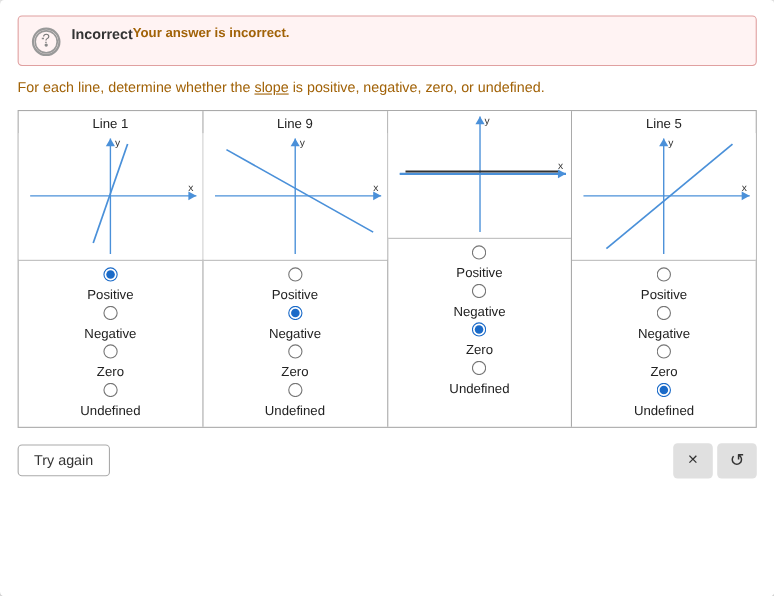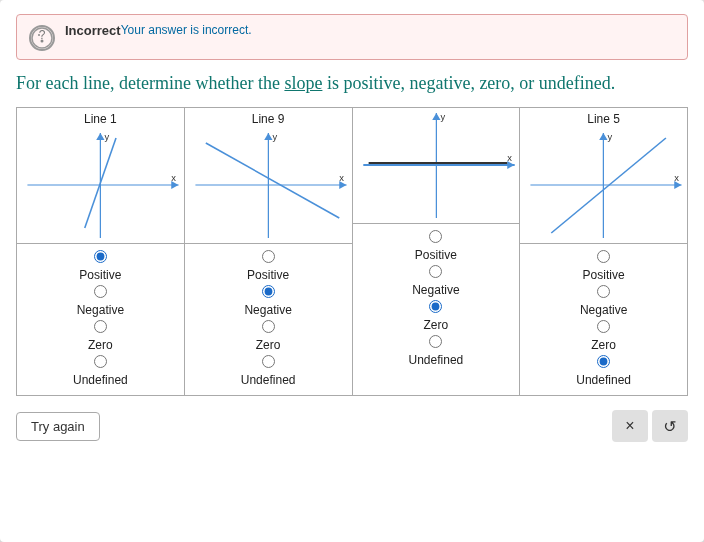--- a/index.html
+++ b/index.html
@@ -47,29 +47,28 @@
       display: flex;
       flex-direction: row;
     }
     .incorrect-title {
       font-size: 13px;
       font-weight: bold;
       color: #333;
     }
     .incorrect-subtitle {
       font-size: 12px;
-      color: #0369a1;
-      font-weight: normal;
+      color: #a16207;
+      font-weight: bold;
     }
     .question-text {
-      font-size: 18px;
-      color: #0f766e;
+      font-size: 13px;
+      color: #a16207;
       margin: 0 16px 10px 16px;
       line-height: 1.5;
-      font-family: Liberation Serif, serif;
     }
     .question-text u { text-decoration: underline; }
     .graphs-container {
       display: flex;
       gap: 0;
       margin: 0 16px;
       border: 1px solid #aaa;
       justify-content: space-between;
     }
     .line-section {

